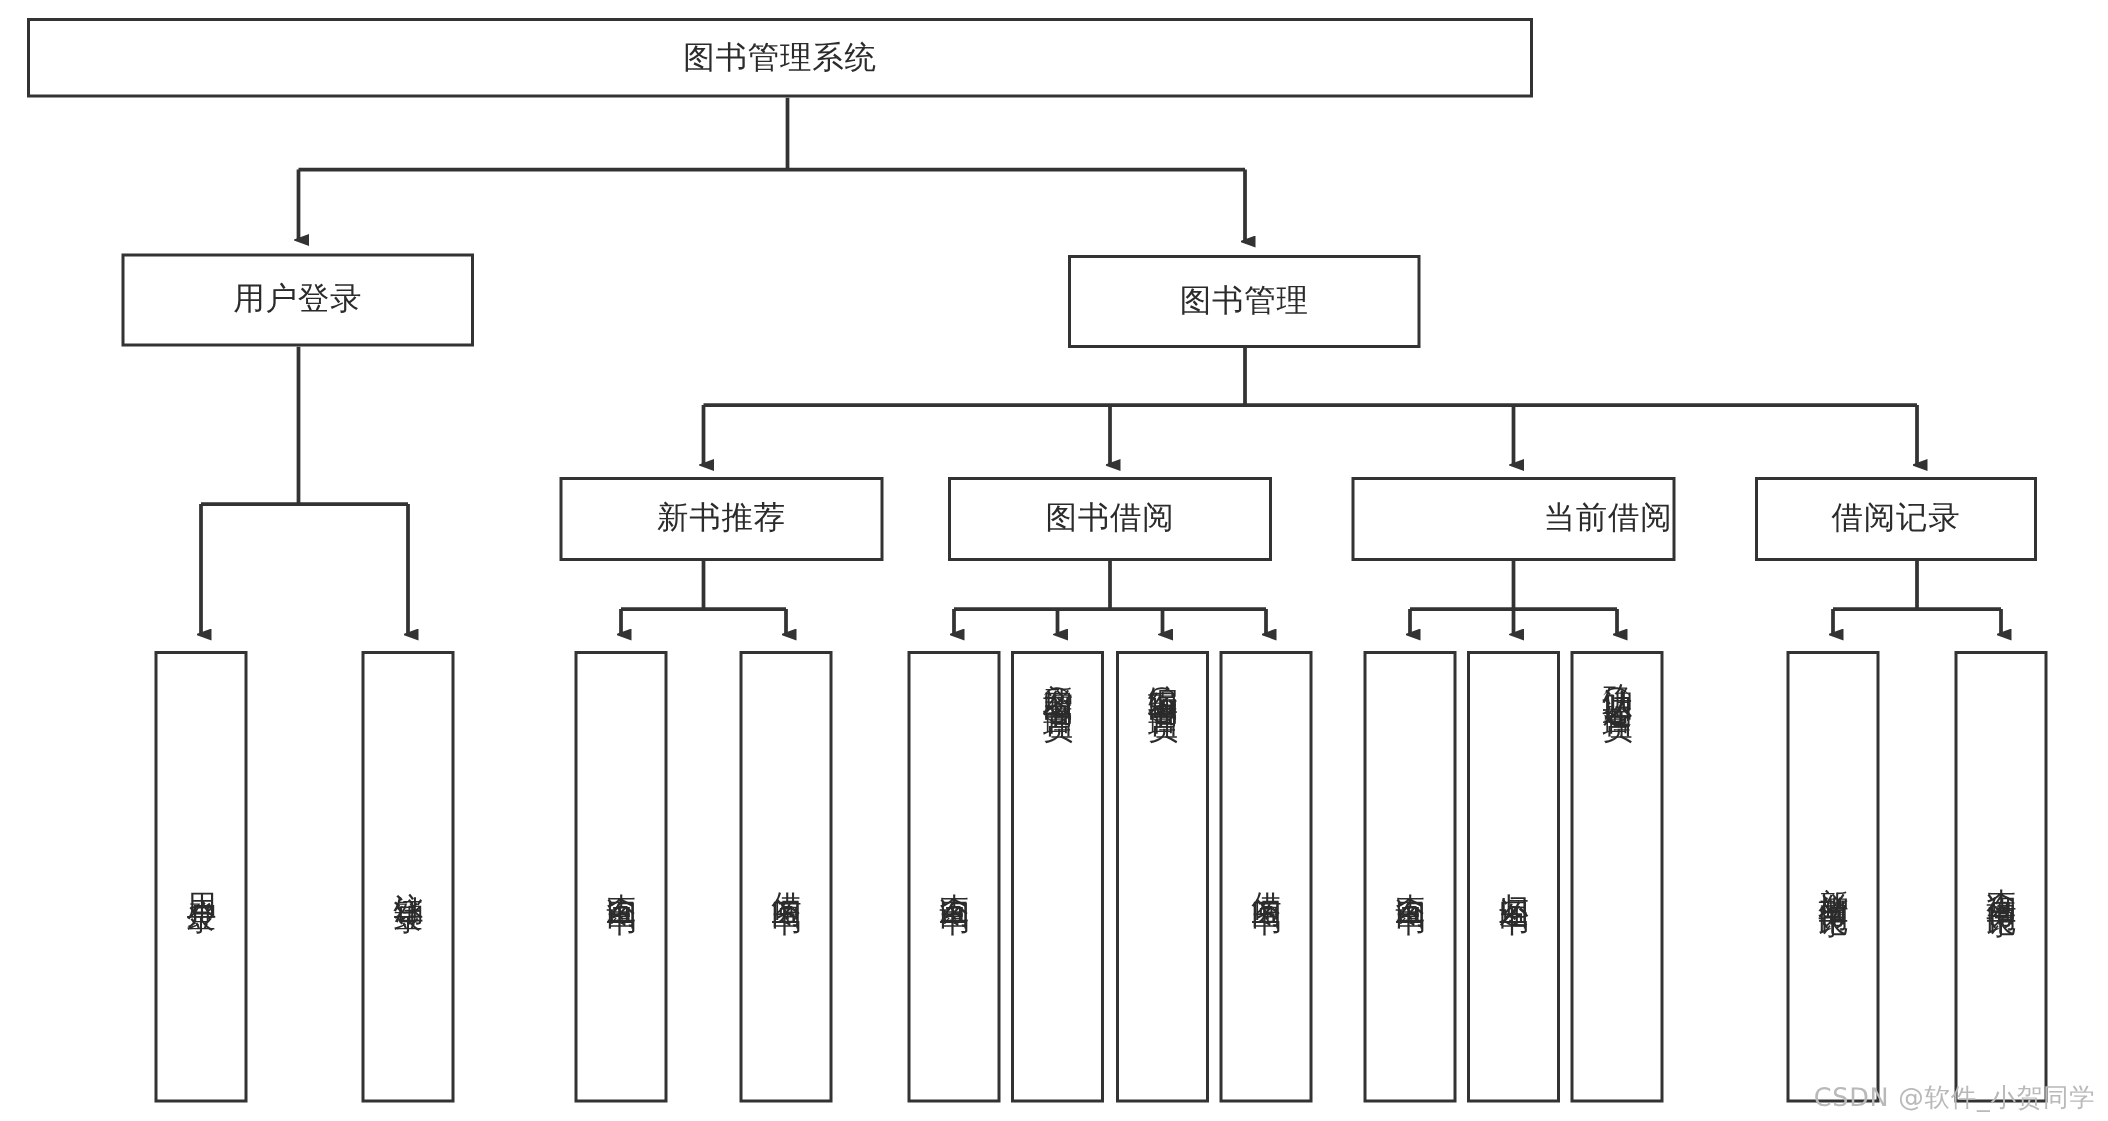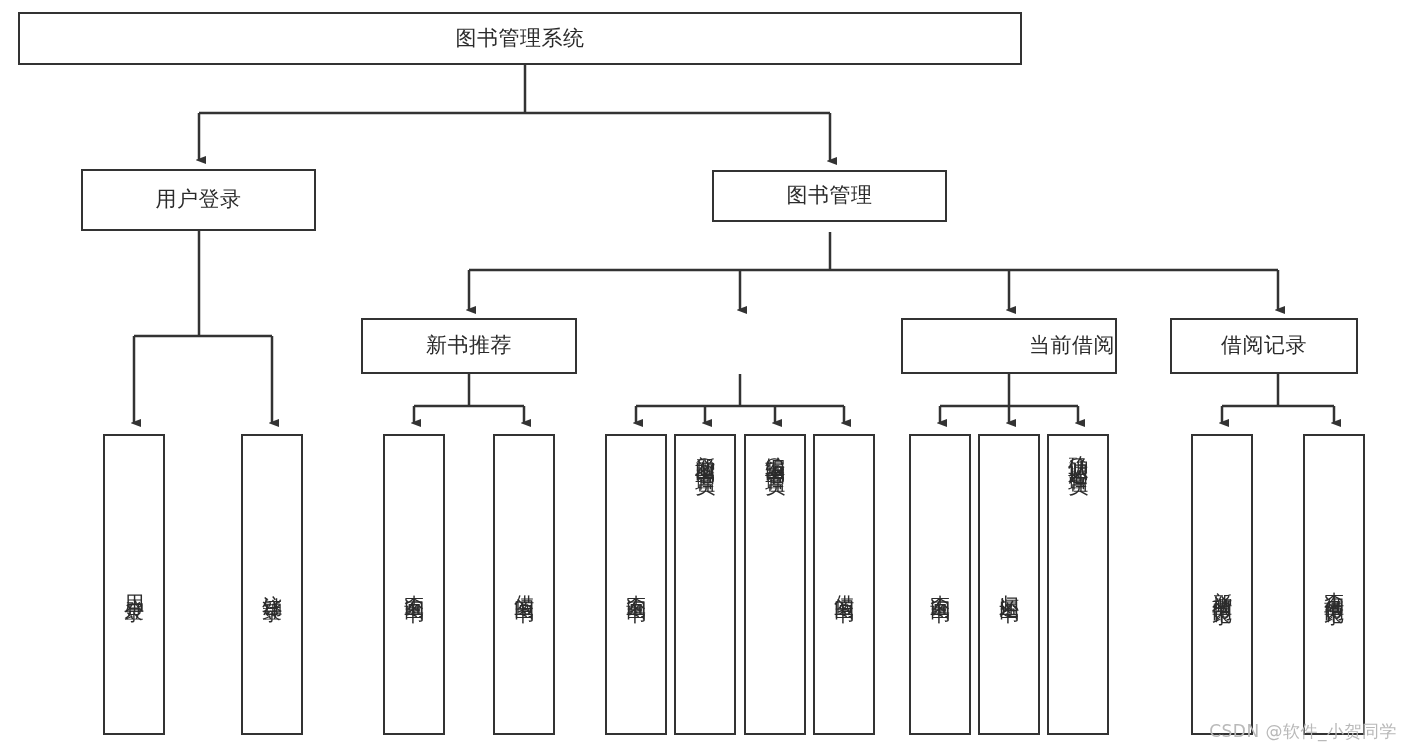--- a/index.html
+++ b/index.html
@@ -126,26 +126,29 @@
     </g>
   </svg>
 
   <div class="node horizontal" style="left:18px; top:12px; width:1004px; height:53px;">
     <span>图书管理系统</span>
   </div>
 
   <div class="node horizontal" style="left:81px; top:169px; width:235px; height:62px;">
     <span>用户登录</span>
   </div>
-  <div class="node horizontal" style="left:712px; top:170px; width:235px; height:52px;">
+  <div class="node horizontal" style="left:712px; top:170px; width:235px; height:62px;">
     <span>图书管理</span>
   </div>
 
-  <div class="node horizontal" style="left:361px; top:318px; width:216px; height:56px;">
+  <div class="node horizontal" style="left:373px; top:318px; width:216px; height:56px;">
     <span>新书推荐</span>
+  </div>
+  <div class="node horizontal" style="left:632px; top:318px; width:216px; height:56px;">
+    <span>图书借阅</span>
   </div>
   <div class="node horizontal" style="left:901px; top:318px; width:216px; height:56px;justify-content:flex-end;">
     <span>当前借阅</span>
   </div>
   <div class="node horizontal" style="left:1170px; top:318px; width:188px; height:56px;">
     <span>借阅记录</span>
   </div>
 
   <div class="node vertical centered" style="left:103px; top:434px; width:62px; height:301px;">
     <span class="vtext">用户登录</span>

